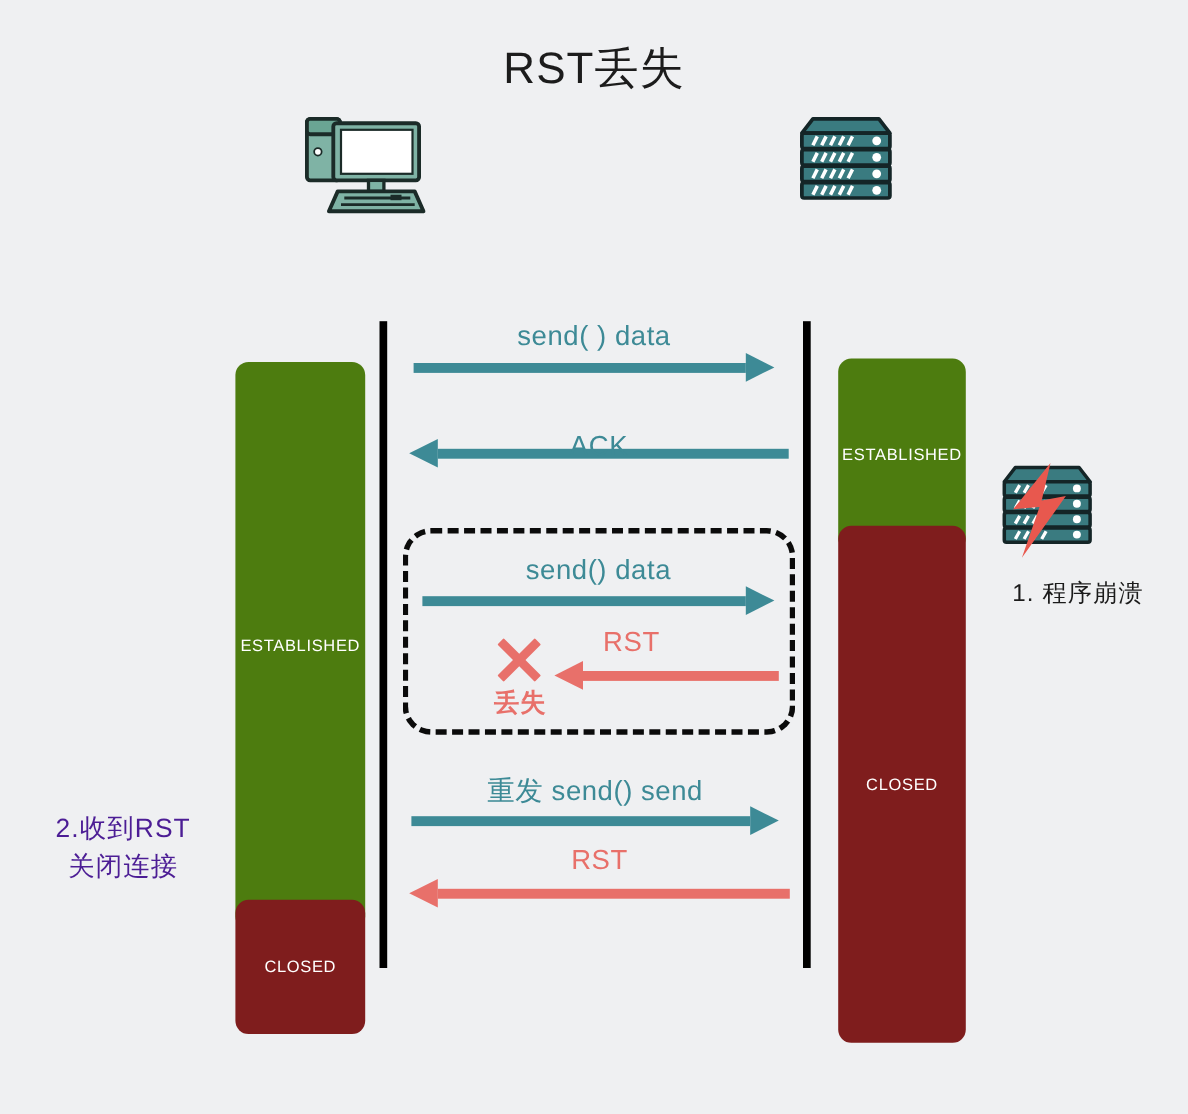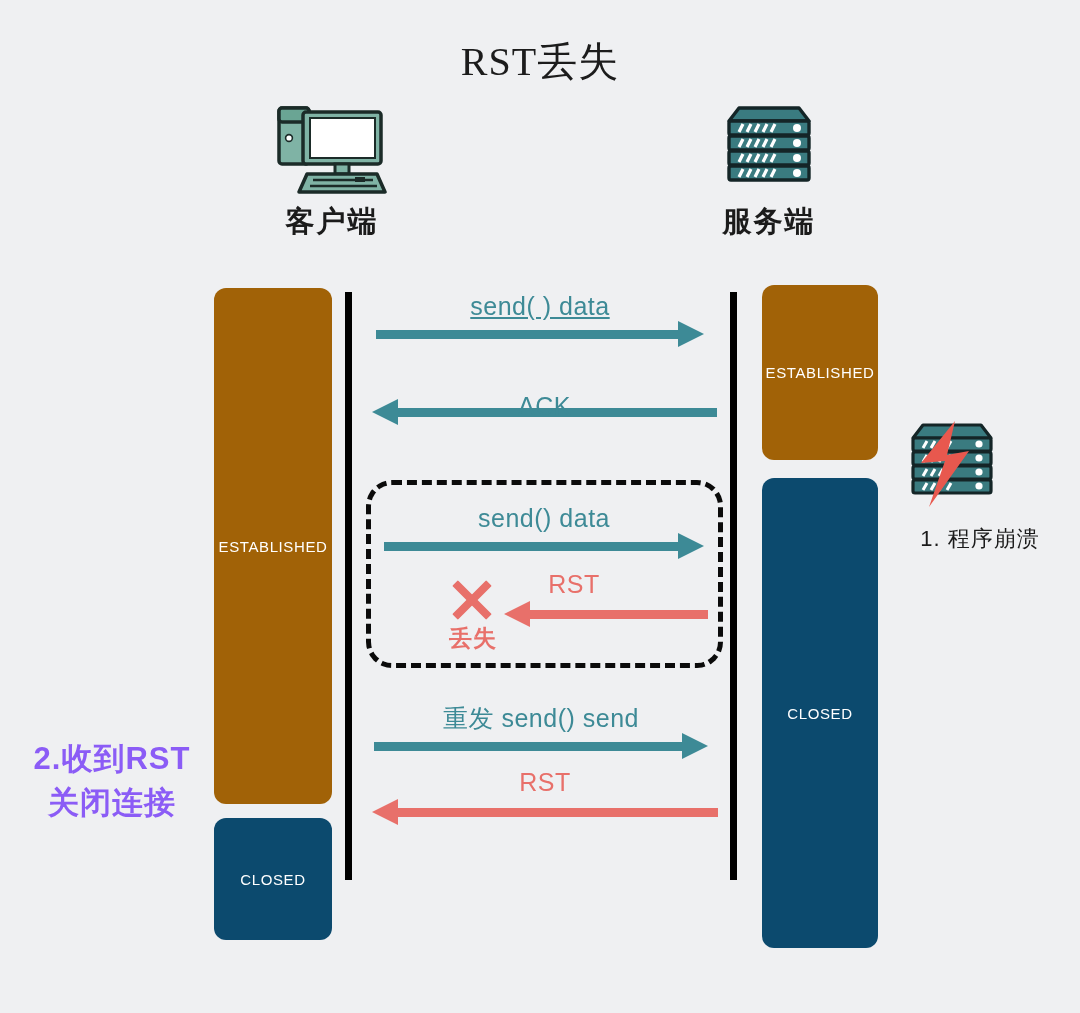--- a/index.html
+++ b/index.html
@@ -21,21 +21,20 @@
 
   
   #title {
     left: 0; top: 34px;
     width: 1080px;
     text-align: center;
     font-size: 40px;
     font-weight: 400;
     color: #1c1c1c;
     letter-spacing: 1px;
-    font-family: Liberation Serif, serif;
   }
 
   
   .actor-label {
     font-size: 29px;
     font-weight: 700;
     color: #1b1b1b;
     text-align: center;
     letter-spacing: 2px;
   }
@@ -51,23 +50,23 @@
     font-weight: 400;
     color: #1b1b1b;
     letter-spacing: 1px;
   }
 
   
   #client-note {
     left: 12px; top: 737px;
     width: 200px;
     text-align: center;
-    font-size: 31px;
-    font-weight: 700;
-    color: #8b5cf6;
+    font-size: 24px;
+    font-weight: 400;
+    color: #4c1d95;
     line-height: 1.42;
     letter-spacing: 1px;
   }
 
   
   .lifeline {
     background: #000;
     width: 7px;
   }
   #client-lifeline { left: 345px; top: 292px; height: 588px; }
@@ -77,22 +76,22 @@
   .state-bar {
     border-radius: 12px;
     color: #ffffff;
     display: flex;
     align-items: center;
     justify-content: center;
     font-size: 15px;
     letter-spacing: 0.6px;
     font-weight: 400;
   }
-  .state-established { background: #a16207; }
-  .state-closed { background: #0c4a6e; }
+  .state-established { background: #4d7c0f; margin-top: 41px; }
+  .state-closed { background: #7f1d1d; }
 
   #client-established { left: 214px; top: 288px; width: 118px; height: 516px; }
   #client-closed      { left: 214px; top: 818px; width: 118px; height: 122px; }
   #server-established { left: 762px; top: 285px; width: 116px; height: 175px; }
   #server-closed      { left: 762px; top: 478px; width: 116px; height: 470px; }
 
   
   #loss-box {
     left: 366px; top: 480px;
     width: 357px; height: 188px;
@@ -178,21 +177,20 @@
       <rect x="26" y="8" width="78" height="52" rx="3" fill="#7fb3a5" stroke="#1b2b28" stroke-width="3.5"></rect>
       <rect x="33" y="14" width="65" height="40" fill="#ffffff" stroke="#1b2b28" stroke-width="2"></rect>
 
       <rect x="58" y="60" width="14" height="10" fill="#7fb3a5" stroke="#1b2b28" stroke-width="3"></rect>
 
       <path d="M30 70 L100 70 L108 88 L22 88 Z" fill="#7fb3a5" stroke="#1b2b28" stroke-width="3.5" stroke-linejoin="round"></path>
       <path d="M36 76 L96 76 M33 82 L100 82" stroke="#1b2b28" stroke-width="2.6"></path>
       <rect x="78" y="73" width="10" height="5" fill="#1b2b28"></rect>
     </svg>
   </div>
-  <div id="client-label" class="abs actor-label">客户端</div>
 
   <div id="server-icon" class="abs icon-wrap">
     <svg width="92" height="98" viewBox="0 0 92 98">
       <path d="M16 14 L76 14 L86 27 L6 27 Z" fill="#3a7b80" stroke="#142527" stroke-width="3.4" stroke-linejoin="round"></path>
       <g>
         <rect x="6" y="27" width="80" height="14" rx="2" fill="#3a7b80" stroke="#142527" stroke-width="3.4"></rect>
         <rect x="6" y="42" width="80" height="14" rx="2" fill="#3a7b80" stroke="#142527" stroke-width="3.4"></rect>
         <rect x="6" y="57" width="80" height="14" rx="2" fill="#3a7b80" stroke="#142527" stroke-width="3.4"></rect>
         <rect x="6" y="72" width="80" height="14" rx="2" fill="#3a7b80" stroke="#142527" stroke-width="3.4"></rect>
       </g>
@@ -203,21 +201,20 @@
         <path d="M16 83 L20 75 M24 83 L28 75 M32 83 L36 75 M40 83 L44 75 M48 83 L52 75"></path>
       </g>
       <g fill="#ffffff">
         <circle cx="74" cy="34" r="4"></circle>
         <circle cx="74" cy="49" r="4"></circle>
         <circle cx="74" cy="64" r="4"></circle>
         <circle cx="74" cy="79" r="4"></circle>
       </g>
     </svg>
   </div>
-  <div id="server-label" class="abs actor-label">服务端</div>
 
   <div id="crash-icon" class="abs icon-wrap">
     <svg width="90" height="96" viewBox="0 0 90 96">
       <path d="M16 10 L74 10 L84 23 L6 23 Z" fill="#3a7b80" stroke="#142527" stroke-width="3.2" stroke-linejoin="round"></path>
       <rect x="6" y="23" width="78" height="13" rx="2" fill="#3a7b80" stroke="#142527" stroke-width="3.2"></rect>
       <rect x="6" y="37" width="78" height="13" rx="2" fill="#3a7b80" stroke="#142527" stroke-width="3.2"></rect>
       <rect x="6" y="51" width="78" height="13" rx="2" fill="#3a7b80" stroke="#142527" stroke-width="3.2"></rect>
       <rect x="6" y="65" width="78" height="13" rx="2" fill="#3a7b80" stroke="#142527" stroke-width="3.2"></rect>
       <g stroke="#ffffff" stroke-width="3">
         <path d="M16 33 L20 26 M24 33 L28 26 M32 33 L36 26 M40 33 L44 26"></path>
@@ -247,21 +244,21 @@
   <div id="client-note" class="abs">
     <div>2.收到RST</div>
     <div>关闭连接</div>
   </div>
 
   <div id="loss-box" class="abs"></div>
 
   <div class="abs msg teal" style="left:376px; top:330px; width:328px;">
     <div class="msg-line" style="left:0; width:302px;"></div>
     <div class="msg-head right" style="left:302px;"></div>
-    <div class="msg-label" style="left:0; top:-38px; width:328px;text-decoration:underline;">send( ) data</div>
+    <div class="msg-label" style="left:0; top:-38px; width:328px;">send( ) data</div>
   </div>
 
   <div class="abs msg teal" style="left:372px; top:408px; width:345px;">
     <div class="msg-line" style="left:26px; width:319px;"></div>
     <div class="msg-head left" style="left:0;"></div>
     <div class="msg-label" style="left:0; top:-38px; width:345px;margin-top:22px;">ACK</div>
   </div>
 
   <div class="abs msg teal" style="left:384px; top:542px; width:320px;">
     <div class="msg-line" style="left:0; width:294px;"></div>

